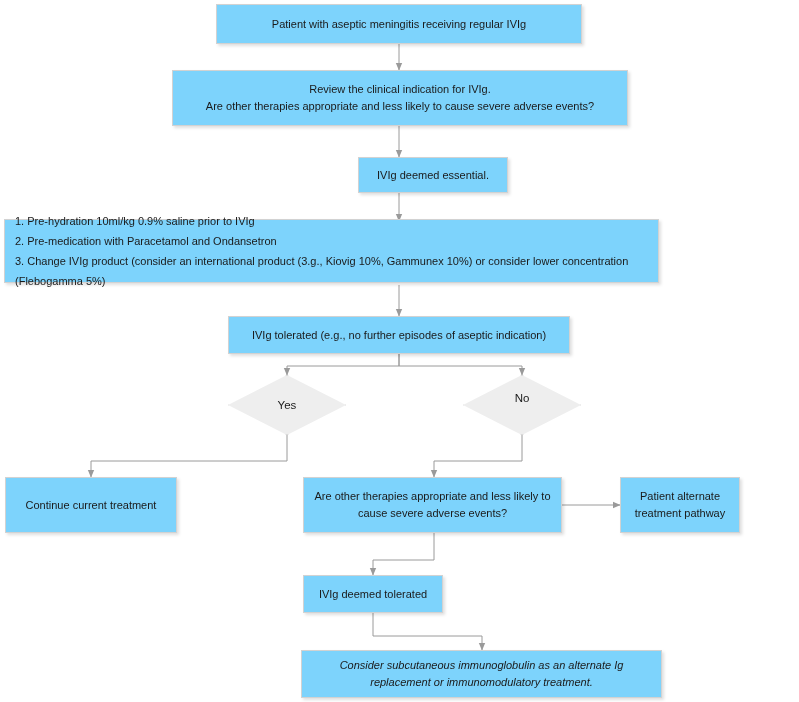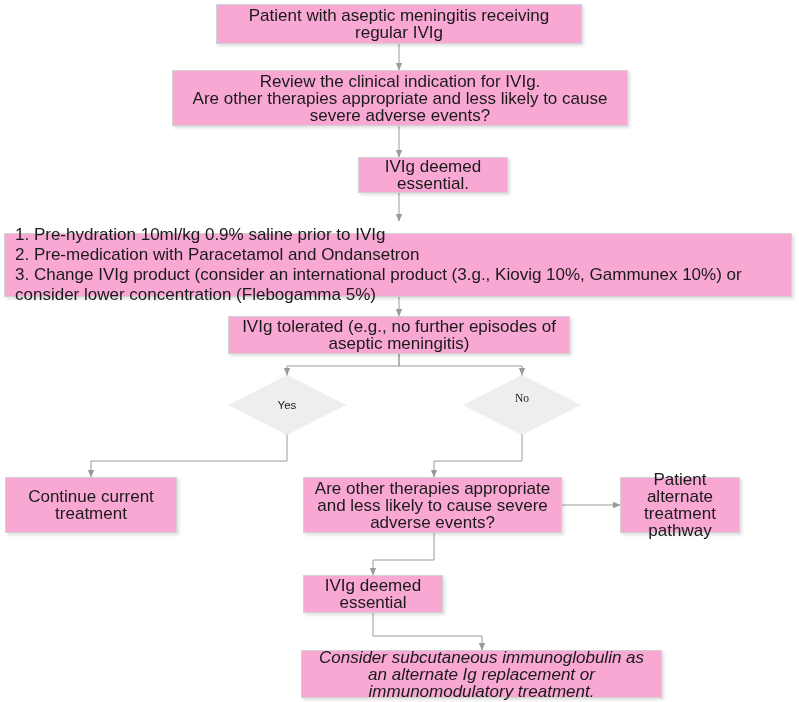--- a/index.html
+++ b/index.html
@@ -25,28 +25,28 @@
     position: absolute;
     left: 0;
     top: 0;
     width: 799px;
     height: 702px;
     pointer-events: none;
   }
   .node {
     position: absolute;
     box-sizing: border-box;
-    background: #f9a8d4;
+    background: #7dd3fc;
     border: 1px solid #d2d2d2;
     box-shadow: 2px 2px 3px rgba(0,0,0,0.13);
     display: flex;
     align-items: center;
     justify-content: center;
     text-align: center;
-    font-size: 17px;
+    font-size: 11px;
     line-height: 17px;
     color: #1a1a1a;
     white-space: pre-line;
     padding: 2px 6px;
   }
   .node.left-align {
     justify-content: flex-start;
     text-align: left;
     padding-left: 10px;
     line-height: 20px;
@@ -68,21 +68,20 @@
     box-shadow: 2px 2px 3px rgba(0,0,0,0.12);
     clip-path: polygon(50% 0%, 100% 50%, 50% 100%, 0% 50%);
     -webkit-clip-path: polygon(50% 0%, 100% 50%, 50% 100%, 0% 50%);
   }
   .diamond .dlabel {
     position: relative;
     z-index: 2;
   }
   .diamond.label-high .dlabel {
     margin-bottom: 14px;
-    font-family: Liberation Serif, serif;
   }
 </style>
 </head>
 <body>
 
 <div id="canvas">
 
   <svg id="edges" viewBox="0 0 799 702" xmlns="http://www.w3.org/2000/svg">
     <defs>
       <marker id="arrowhead" markerWidth="9" markerHeight="9" refX="7.5" refY="4" orient="auto" markerUnits="userSpaceOnUse">
@@ -102,32 +101,32 @@
         <path d="M 434,533 L 434,560 L 373,560 L 373,575" fill="none" stroke="#9a9a9a" stroke-width="1" marker-end="url(#arrowhead)"></path>
         <path d="M 373,613 L 373,636 L 482,636 L 482,650" fill="none" stroke="#9a9a9a" stroke-width="1" marker-end="url(#arrowhead)"></path>
       </g>
   </svg>
 
   <div id="node-layer">
       <div class="node" style="left: 216px; top: 4px; width: 366px; height: 40px;">Patient with aseptic meningitis receiving regular IVIg</div>
       <div class="node" style="left: 172px; top: 70px; width: 456px; height: 56px;">Review the clinical indication for IVIg.
 Are other therapies appropriate and less likely to cause severe adverse events?</div>
       <div class="node" style="left: 326px; top: 157px; width: 150px; height: 36px; margin-left: 32px;">IVIg deemed essential.</div>
-      <div class="node left-align" style="left: 4px; top: 233px; width: 788px; height: 64px;">1. Pre-hydration 10ml/kg 0.9% saline prior to IVIg
+      <div class="node left-align" style="left: 4px; top: 219px; width: 655px; height: 64px;">1. Pre-hydration 10ml/kg 0.9% saline prior to IVIg
 2. Pre-medication with Paracetamol and Ondansetron
 3. Change IVIg product (consider an international product (3.g., Kiovig 10%, Gammunex 10%) or consider lower concentration (Flebogamma 5%)</div>
-      <div class="node" style="left: 228px; top: 316px; width: 342px; height: 38px;">IVIg tolerated (e.g., no further episodes of aseptic meningitis)</div>
+      <div class="node" style="left: 228px; top: 316px; width: 342px; height: 38px;">IVIg tolerated (e.g., no further episodes of aseptic indication)</div>
       <div class="diamond" style="left: 228px; top: 375px; width: 118px; height: 60px;">
         <div class="dshape"></div>
         <span class="dlabel">Yes</span>
       </div>
       <div class="diamond label-high" style="left: 463px; top: 375px; width: 118px; height: 60px;">
         <div class="dshape"></div>
         <span class="dlabel">No</span>
       </div>
       <div class="node" style="left: 5px; top: 477px; width: 172px; height: 56px;">Continue current treatment</div>
       <div class="node" style="left: 303px; top: 477px; width: 259px; height: 56px;">Are other therapies appropriate and less likely to cause severe adverse events?</div>
       <div class="node" style="left: 620px; top: 477px; width: 120px; height: 56px;">Patient alternate treatment pathway</div>
-      <div class="node" style="left: 303px; top: 575px; width: 140px; height: 38px;">IVIg deemed essential</div>
+      <div class="node" style="left: 303px; top: 575px; width: 140px; height: 38px;">IVIg deemed tolerated</div>
       <div class="node" style="left: 301px; top: 650px; width: 361px; height: 48px; font-style: italic;">Consider subcutaneous  immunoglobulin as an alternate Ig replacement or immunomodulatory treatment.</div>
     </div>
 
 </div>
 
 </body></html>

